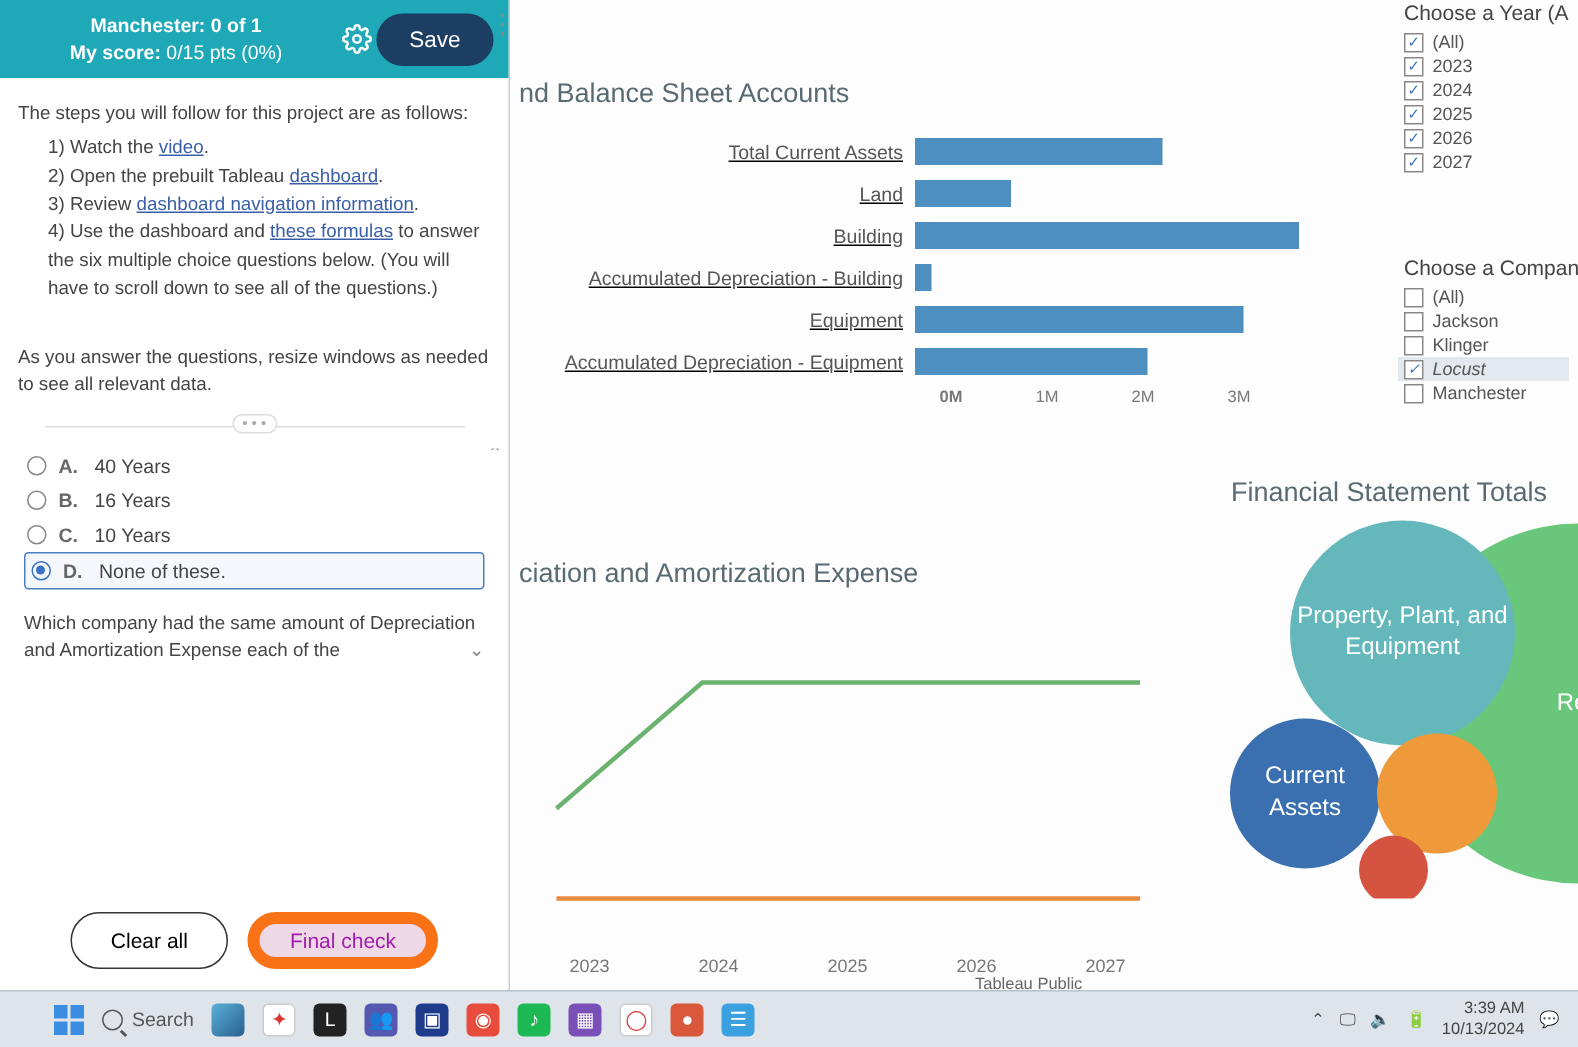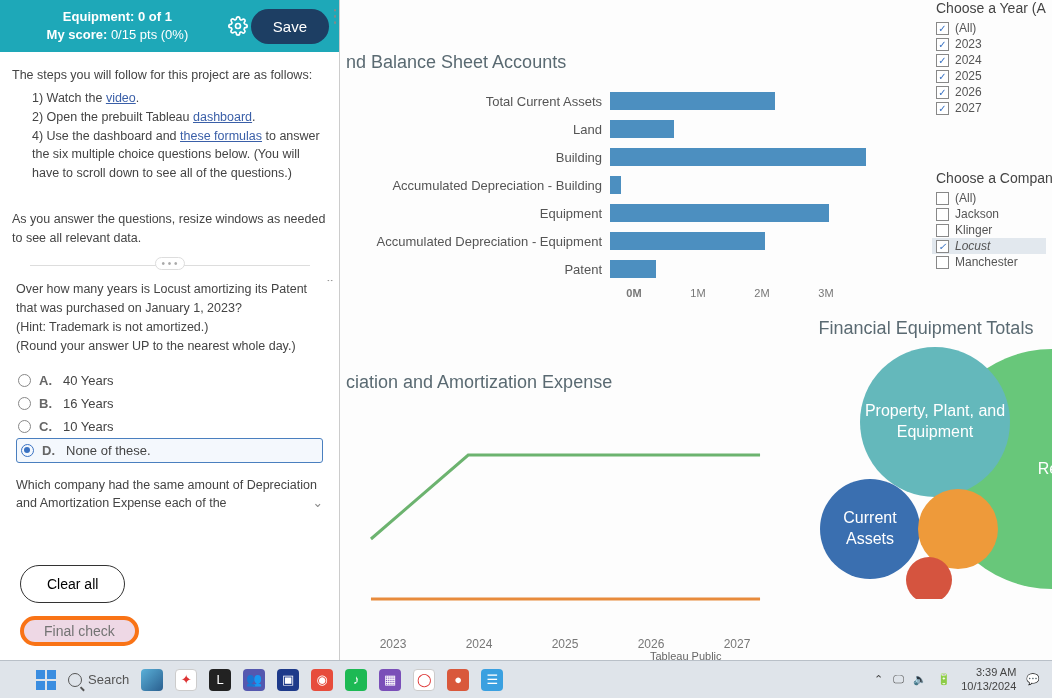--- a/index.html
+++ b/index.html
@@ -31,32 +31,32 @@
 .opt { display: flex; align-items: center; gap: 8px; padding: 4px 2px; font-size: 13px; cursor: pointer; }
 .opt .radio { width: 13px; height: 13px; border: 1.5px solid #888; border-radius: 50%; display: inline-block; position: relative; }
 .opt.selected { border: 1px solid #4a7fbf; border-radius: 3px; padding-left: 4px; background: #f4f8fd; }
 .opt.selected .radio { border-color: #3a72c2; }
 .opt.selected .radio::after { content: ""; position: absolute; left: 2px; top: 2px; width: 6px; height: 6px; border-radius: 50%; background: #3a72c2; }
 .opt .letter { font-weight: bold; color: #666; min-width: 16px; }
 
 .next-q { font-size: 12.5px; color: #444; line-height: 1.4; margin-top: 8px; }
 .next-q .chev { float: right; color: #888; }
 
-.footer-btns { padding: 14px 20px; display: flex; gap: 13px; align-items: flex-start; justify-content: center; flex-direction: column; }
+.footer-btns { padding: 14px 20px; display: flex; gap: 13px; align-items: center; justify-content: center; }
 .clear-btn { border: 1px solid #333; background: #fff; border-radius: 22px; padding: 10px 26px; font-size: 14px; cursor: pointer; }
-.final-btn { border: 4px solid #f97316; background: #eed8e5; color: #737373; border-radius: 22px; padding: 3px 20px; font-size: 14px; cursor: pointer; }
+.final-btn { border: 8px solid #f97316; background: #eed8e5; color: #a21caf; border-radius: 22px; padding: 3px 20px; font-size: 14px; cursor: pointer; }
 
 
 .dash { position: absolute; left: 340px; top: 0; right: 0; height: 660px; background: #fdfdfd; }
 .chart-title { font-size: 18px; color: #5a6a72; padding: 6px 0 8px 0; margin-top: 46px; }
 .partial { margin-left: -4px; }
 
 
 .balance { position: absolute; left: 10px; top: 0; width: 580px; }
-.bal-rows { margin-top: 6px; }
+.bal-rows { margin-top: 6px; text-decoration: underline; }
 .bal-row { display: flex; align-items: center; height: 28px; }
 .bal-label { width: 260px; text-align: right; padding-right: 8px; font-size: 13px; color: #555; }
 .bal-bar-area { flex: 1; position: relative; height: 20px; }
 .bal-bar { position: absolute; left: 0; top: 1px; height: 18px; background: #4c8fc0; }
 .bal-axis { display: flex; margin-left: 260px; font-size: 11px; color: #777; padding-top: 4px; }
 .bal-tick { width: 64px; text-align: center; }
 .bal-tick:first-child { margin-left: -8px; font-weight: bold; }
 
 
 .year-filter { position: absolute; right: 6px; top: 0; width: 110px; }
@@ -102,51 +102,47 @@
 .clock { text-align: right; line-height: 1.2; }
 </style>
 </head>
 <body>
 
 <div class="left-panel">
   <div class="three-dots">⋮</div>
 
   <div class="header-box">
     <div class="header-text">
-      <b><span>Equipment:</span> <span>0 of 1</span></b><br>
+      <b><span>Manchester:</span> <span>0 of 1</span></b><br>
       <b><span>My score:</span></b> <span>0/15 pts (0%)</span>
     </div>
     <div class="gear-btn">
       <svg width="20" height="20" viewBox="0 0 24 24" fill="none" stroke="#fff" stroke-width="2">
           <circle cx="12" cy="12" r="3"></circle>
           <path d="M19.4 15a1.7 1.7 0 0 0 .34 1.87l.06.06a2 2 0 1 1-2.83 2.83l-.06-.06a1.7 1.7 0 0 0-1.87-.34 1.7 1.7 0 0 0-1.03 1.56V21a2 2 0 1 1-4 0v-.09a1.7 1.7 0 0 0-1.11-1.56 1.7 1.7 0 0 0-1.87.34l-.06.06a2 2 0 1 1-2.83-2.83l.06-.06a1.7 1.7 0 0 0 .34-1.87 1.7 1.7 0 0 0-1.56-1.03H3a2 2 0 1 1 0-4h.09a1.7 1.7 0 0 0 1.56-1.11 1.7 1.7 0 0 0-.34-1.87l-.06-.06a2 2 0 1 1 2.83-2.83l.06.06a1.7 1.7 0 0 0 1.87.34h.08A1.7 1.7 0 0 0 10.12 3.1V3a2 2 0 1 1 4 0v.09a1.7 1.7 0 0 0 1.03 1.56 1.7 1.7 0 0 0 1.87-.34l.06-.06a2 2 0 1 1 2.83 2.83l-.06.06a1.7 1.7 0 0 0-.34 1.87V9a1.7 1.7 0 0 0 1.56 1.03H21a2 2 0 1 1 0 4h-.09a1.7 1.7 0 0 0-1.56 1.03z"></path>
         </svg>
     </div>
     <button class="save-btn">Save</button>
   </div>
 
   <div class="instructions">
     <div>The steps you will follow for this project are as follows:</div>
     <div class="step-list">
       <div><span>1) Watch the </span><a href="#">video</a><span>.</span></div>
       <div><span>2) Open the prebuilt Tableau </span><a href="#">dashboard</a><span>.</span></div>
+      <div><span>3) Review </span><a href="#">dashboard navigation information</a><span>.</span></div>
       <div><span>4) Use the dashboard and </span><a href="#">these formulas</a><span> to answer the six multiple choice questions below. (You will have to scroll down to see all of the questions.)</span></div>
     </div>
     <div class="note">As you answer the questions, resize windows as needed to see all relevant data.</div>
   </div>
 
   <div class="divider-grip"></div>
 
   <div class="question-area">
     <span class="caret-up">⌃</span>
-    <div class="q-text">
-      <span>Over how many years is Locust amortizing its Patent that was purchased on January 1, 2023?</span>
-      <span class="hint">(Hint: Trademark is not amortized.)</span>
-      <span class="hint">(Round your answer UP to the nearest whole day.)</span>
-    </div>
     <div class="options">
       <div class="opt">
           <span class="radio"></span>
           <span class="letter">A.</span>
           <span>40 Years</span>
         </div>
       <div class="opt">
           <span class="radio"></span>
           <span class="letter">B.</span>
           <span>16 Years</span>
@@ -205,26 +201,20 @@
         <div class="bal-row">
           <div class="bal-label">Equipment</div>
                    <div class="bal-bar-area">
             <div class="bal-bar" style="width:68.57142857142857%"></div>
           </div>
         </div>
         <div class="bal-row">
           <div class="bal-label">Accumulated Depreciation - Equipment</div>
                    <div class="bal-bar-area">
             <div class="bal-bar" style="width:48.57142857142857%"></div>
-          </div>
-        </div>
-        <div class="bal-row">
-          <div class="bal-label">Patent</div>
-                   <div class="bal-bar-area">
-            <div class="bal-bar" style="width:14.285714285714285%"></div>
           </div>
         </div>
       </div>
     <div class="bal-axis" id="bal-axis">
         <div class="bal-tick">0M</div>
         <div class="bal-tick">1M</div>
         <div class="bal-tick">2M</div>
         <div class="bal-tick">3M</div>
       </div>
   </div>
@@ -296,21 +286,21 @@
     <div class="x-ticks" id="amort-xticks">
         <div>2023</div>
         <div>2024</div>
         <div>2025</div>
         <div>2026</div>
         <div>2027</div>
       </div>
   </div>
 
   <div class="fin">
-    <div class="fin-title">Financial Equipment Totals</div>
+    <div class="fin-title">Financial Statement Totals</div>
     <div class="bubbles">
       <div class="bubble b-green">
           <span>Rev</span>
         </div>
       <div class="bubble b-teal">
           <span>Property, Plant, and Equipment</span>
         </div>
       <div class="bubble b-blue">
           <span>Current Assets</span>
         </div>

